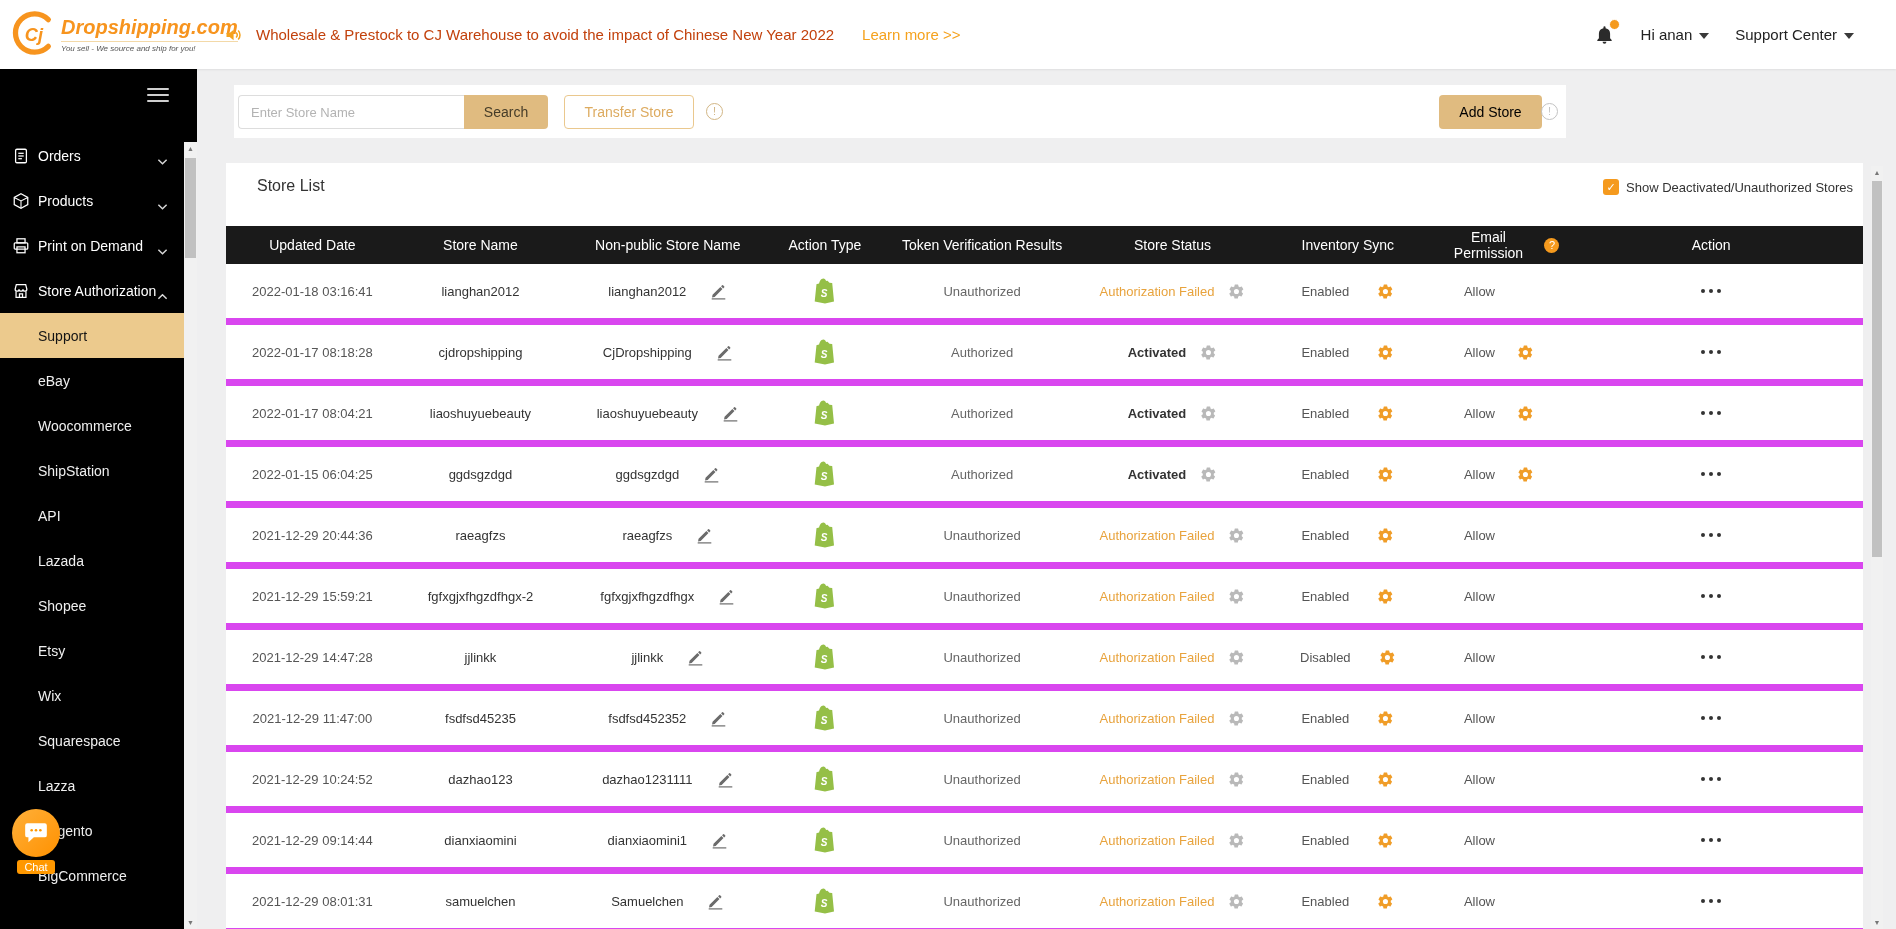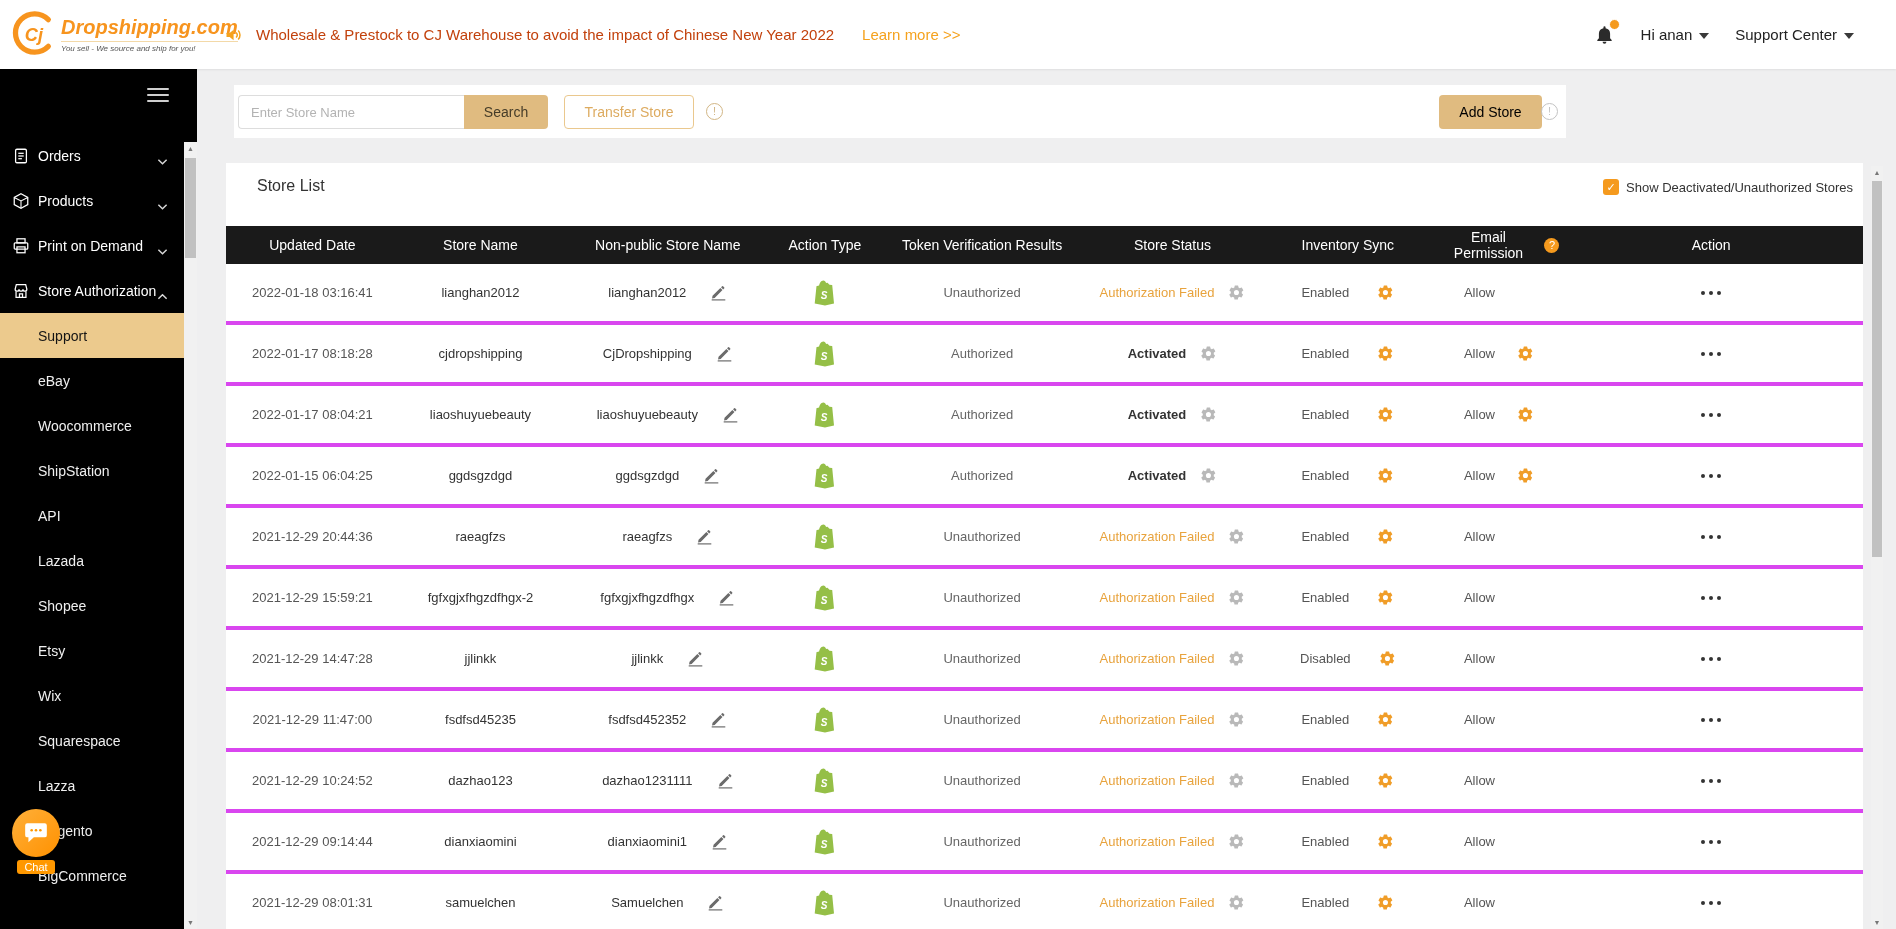--- a/index.html
+++ b/index.html
@@ -95,21 +95,21 @@
 
   .thead { display:flex; height:38px; background:#1a1a1a; align-items:center; }
   .th { color:#fff; font-size:14px; text-align:center; }
   .c1{width:10.56%} .c2{width:9.97%} .c3{width:12.92%} .c4{width:6.28%} .c5{width:12.92%}
   .c6{width:10.34%} .c7{width:11.08%} .c8{width:7.39%} .c9{width:18.54%}
   .th.c8 { display:flex; align-items:center; justify-content:center; gap:6px; }
   .q-badge { width:15px; height:15px; border-radius:50%; background:#f59a1e; color:#fff; font-size:11px;
              line-height:15px; text-align:center; cursor:pointer; border:none; flex:0 0 auto; }
   .q-badge::after { content:"?"; }
 
-  .trow { display:flex; height:61px; align-items:center; border-bottom:4px solid #d946ef; background:#fff; }
+  .trow { display:flex; height:61px; align-items:center; border-bottom:7px solid #d946ef; background:#fff; }
   .td { text-align:center; font-size:13px; color:#333; }
   .td.c1 { color:#555; }
   .td.c3 { display:flex; align-items:center; justify-content:center; gap:24px; }
   .td.c5 { color:#666; }
   .td.c6, .td.c8 { display:flex; align-items:center; justify-content:center; gap:14px; }
   .td.c7 { display:flex; align-items:center; justify-content:center; gap:28px; color:#555; }
   .td.c8 { gap:22px; color:#555; }
   .td.c9 { display:flex; justify-content:center; }
   .v-authorization-failed { color:#e8a33d; }
   .v-activated { color:#333; font-weight:bold; }

